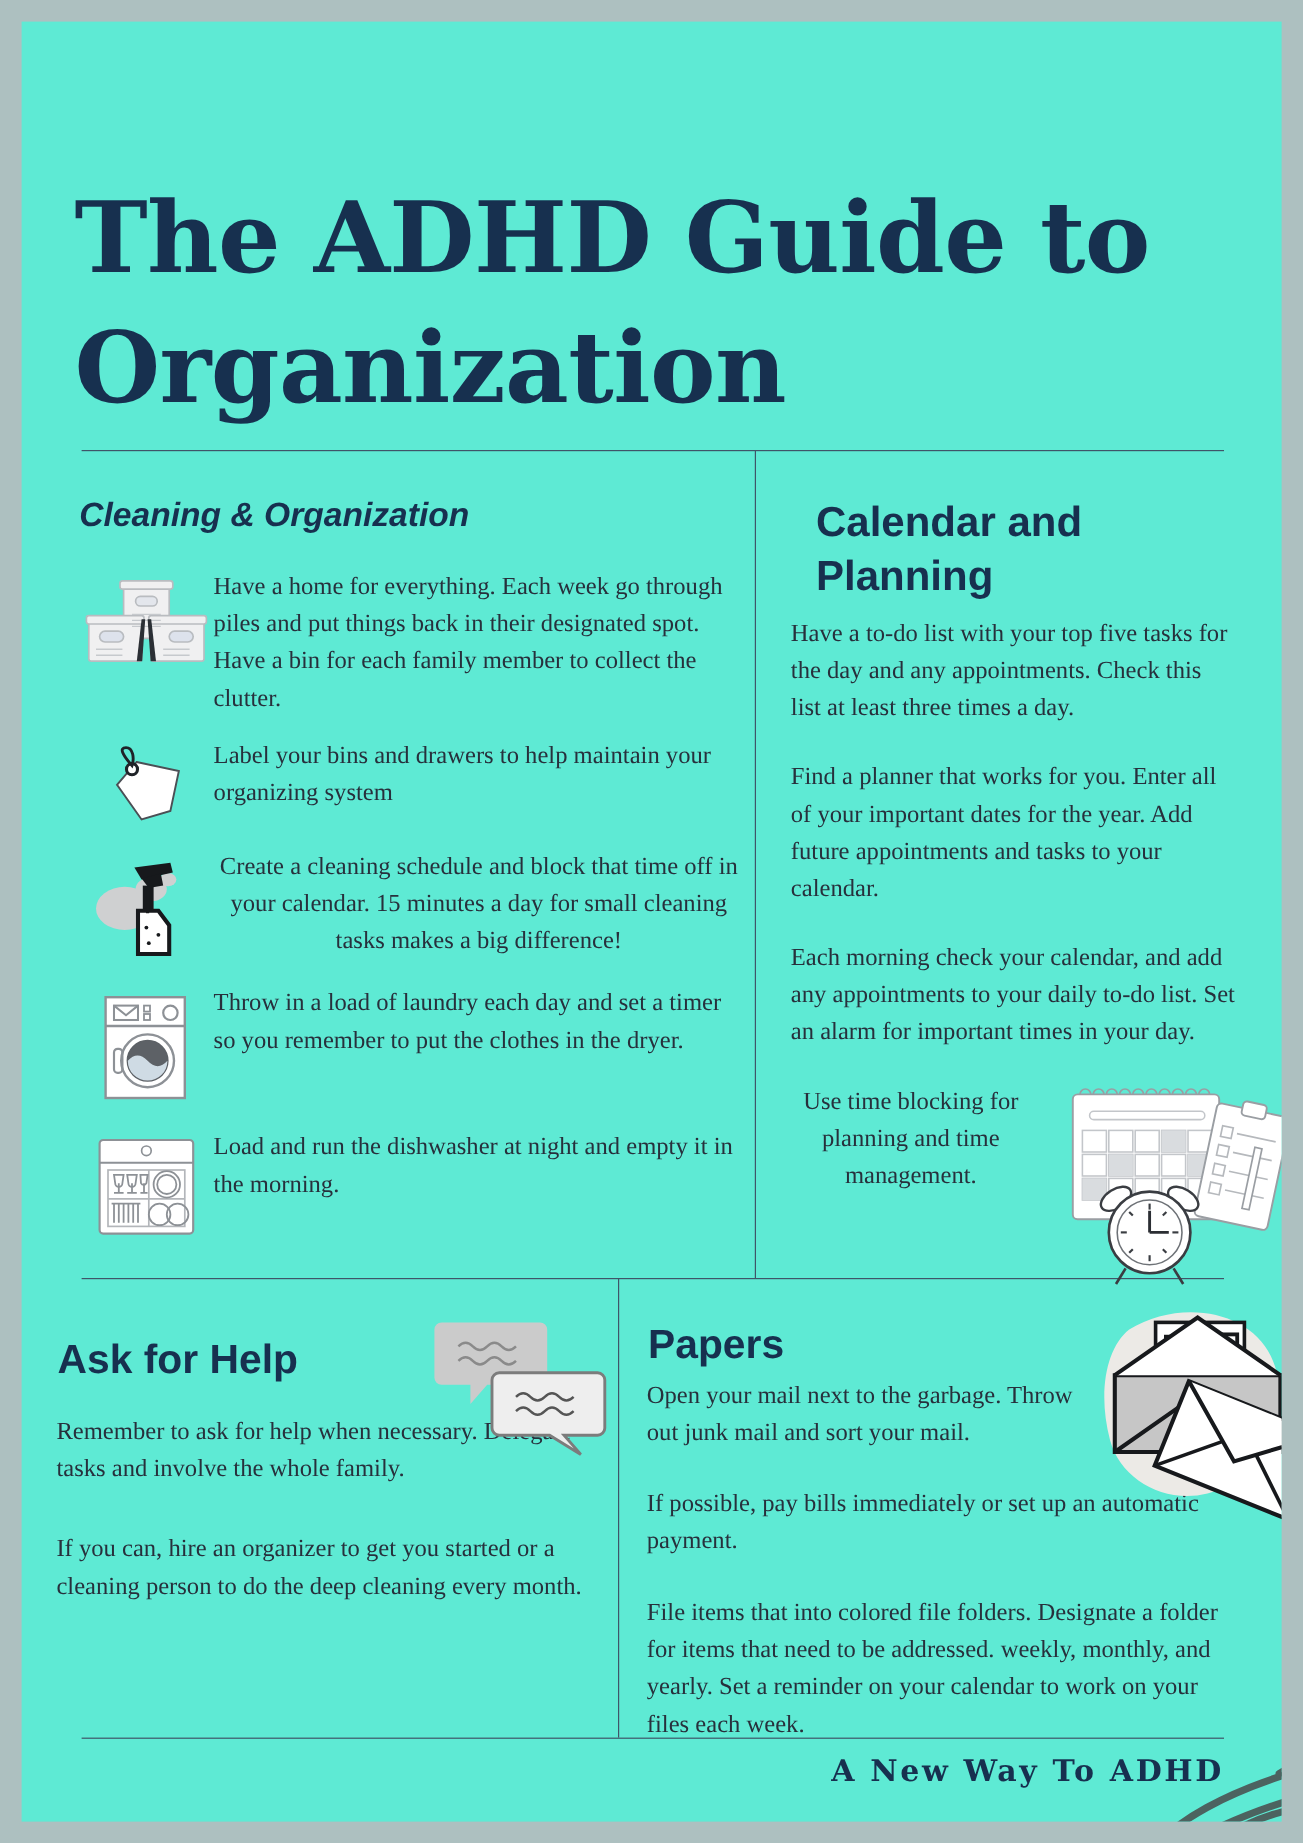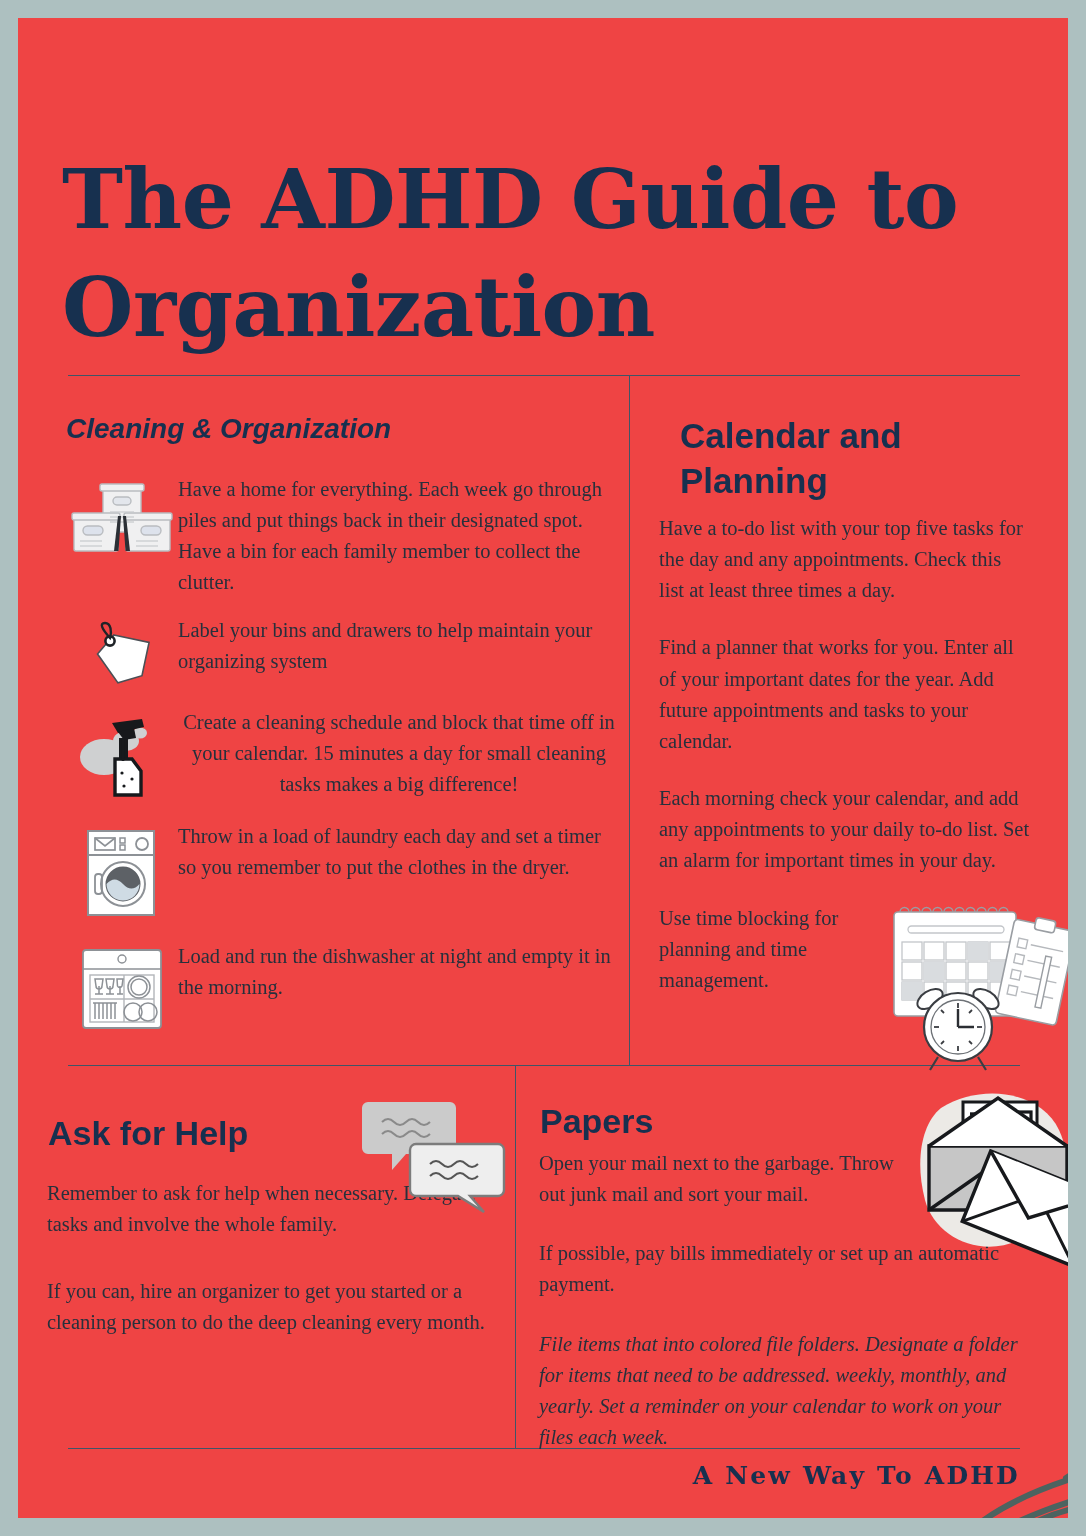--- a/index.html
+++ b/index.html
@@ -6,21 +6,21 @@
   body{
     width:1086px;height:1536px;
     background:#adc0c0;
     font-family:"Liberation Serif", serif;
     overflow:hidden;
   }
   .page{
     position:absolute;
     left:18px;top:18px;
     width:1050px;height:1500px;
-    background:#ef4444;
+    background:#5eead4;
     overflow:hidden;
   }
 
   
   .title{
     position:absolute;
     left:44px; top:72px;
     width:920px;
     font-family:"DejaVu Serif", serif;
     font-weight:700;
@@ -101,21 +101,21 @@
   .cal-col p:last-child{margin-bottom:0;}
 
   
   .help-col{position:absolute;left:29px;top:1160px;width:450px;}
   .help-col p{margin:0 0 36px 0;}
   .help-col p:last-child{margin-bottom:0;}
 
   
   .papers-col{position:absolute;left:521px;top:1130px;width:480px;}
   .papers-col p{margin:0 0 28px 0;}
-  .papers-col p:last-child{margin-bottom:0;font-style:italic;}
+  .papers-col p:last-child{margin-bottom:0;}
 
   
   .footer{
     position:absolute;left:0;top:1443px;width:1002px;
     text-align:right;
     font-family:"DejaVu Serif", serif;
     font-weight:700;
     font-size:25px;
     letter-spacing:2.2px;
     color:#17304f;
@@ -265,21 +265,21 @@
     </div>
 
   </div>
 
   <h2 class="h-sec" id="sec-cal-title">Calendar and Planning</h2>
 
   <div class="cal-col">
     <p class="body-txt">Have a to-do list with your top five tasks for the day and any appointments. Check this list at least three times a day.</p>
     <p class="body-txt">Find a planner that works for you. Enter all of your important dates for the year. Add future appointments and tasks to your calendar.</p>
     <p class="body-txt">Each morning check your calendar, and add any appointments to your daily to-do list. Set an alarm for important times in your day.</p>
-    <p class="body-txt" style="width:200px;">Use time blocking for planning and time management.</p>
+    <p class="body-txt" style="width:200px;text-align:center;">Use time blocking for planning and time management.</p>
   </div>
 
   <div class="ill" id="ill-calendar">
     <svg width="190" height="175" viewBox="0 0 190 175">
 
       <rect x="10" y="14" width="122" height="104" rx="4" fill="#ffffff" stroke="#9a9ea3" stroke-width="1.6"></rect>
       <g fill="none" stroke="#9a9ea3" stroke-width="1.4">
         <path d="M16 14 a4.5 4.5 0 0 1 9 0"></path>
           <path d="M27 14 a4.5 4.5 0 0 1 9 0"></path>
         <path d="M38 14 a4.5 4.5 0 0 1 9 0"></path>

